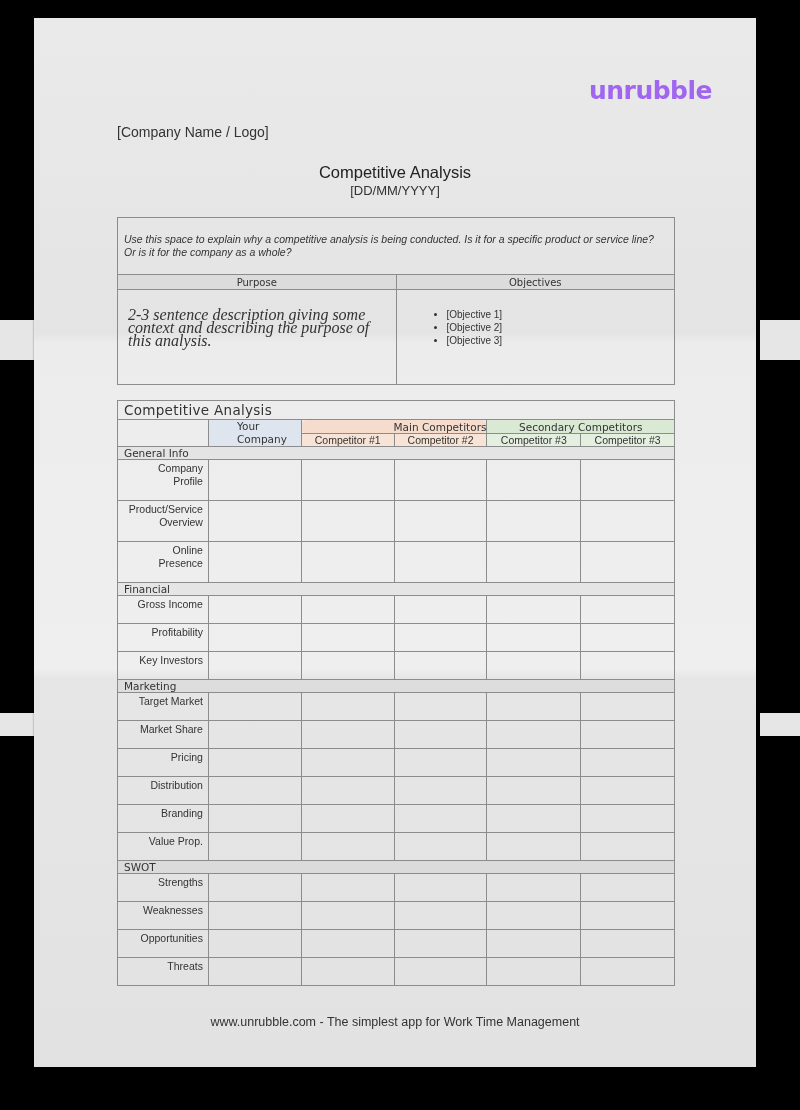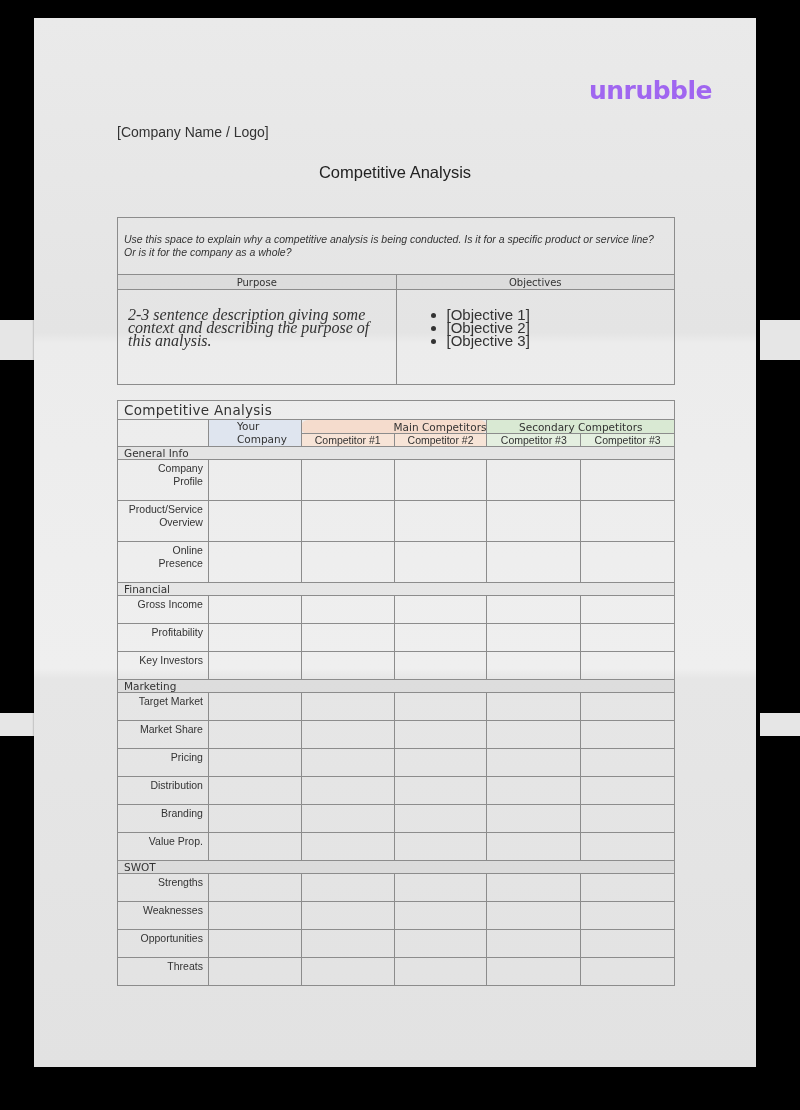--- a/index.html
+++ b/index.html
@@ -21,21 +21,21 @@
 
   table { border-collapse:collapse; position:absolute; }
   td { border:1px solid #8c8c8c; padding:0; }
   
   .po { left:83px; top:199px; width:558px; font-family:"Liberation Sans", sans-serif; }
   .po .hdr { height:18px; font-family:"DejaVu Sans", sans-serif; font-size:13.5px; padding-left:6px; color:#333; letter-spacing:.3px; }
   .po .desc { height:56px; font-style:italic; font-size:10.5px; padding:0 6px; line-height:13px; color:#333; }
   .po .colh { height:14px; text-align:center; font-family:"DejaVu Sans", sans-serif; font-size:10px; background:rgba(0,0,0,0.04); }
   .po .cell { height:76px; vertical-align:top; }
   .po .purp { font-style:italic; font-size:16px; text-align:left; line-height:13px; padding:18px 10px 0 10px;font-family:Liberation Serif, serif; }
-  .po ul { margin:18px 0 0 0; padding-left:50px; font-size:15px; line-height:13px; }
+  .po ul { margin:18px 0 0 0; padding-left:50px; font-size:10px; line-height:13px; }
   .po li { list-style:disc; }
 
   
   .ca { left:83px; top:382px; width:558px; font-family:"DejaVu Sans", sans-serif; font-size:10px; }
   .ca .hdr { height:18px; font-size:13.5px; padding-left:6px; letter-spacing:.3px; }
   .ca .yc { background:#dfe5ef; text-align:left; line-height:13px; font-size:10.5px;padding-left:28px; }
   .ca .mc { background:#f5dccd; text-align:right; height:13px; font-size:10.5px;border-radius:7px; }
   .ca .sc { background:#d9e9d3; text-align:center; height:13px; font-size:10.5px; }
   .ca .mcs { background:#f7e4d7; text-align:center; height:12px; font-family:"Liberation Sans", sans-serif; font-size:10.5px; }
   .ca .scs { background:#e4efe0; text-align:center; height:12px; font-family:"Liberation Sans", sans-serif; font-size:10.5px; }
@@ -51,20 +51,21 @@
 
 <div class="fold-strip" style="top:320px;height:40px;"></div>
 <div class="fold-strip" style="top:713px;height:23px;"></div>
 <div class="fold-strip r" style="top:320px;height:40px;"></div>
 <div class="fold-strip r" style="top:713px;height:23px;"></div>
 
 <div class="paper">
   <div class="logo">unrubble</div>
   <div class="company">[Company Name / Logo]</div>
   <div class="title">Competitive Analysis</div>
+  <div class="date">[DD/MM/YYYY]</div>
 
   <table class="po">
     <tbody>
     <tr>
           <td colspan="2" class="desc">Use this space to explain why a competitive analysis is being conducted. Is it for a specific product or service line? Or is it for the company as a whole?</td>
         </tr>
     <tr>
       <td class="colh" style="width:50%">Purpose</td>
       <td class="colh">Objectives</td>
     </tr>
@@ -253,13 +254,14 @@
           <td class="lbl">Threats</td>
           <td></td>
           <td></td>
           <td></td>
           <td></td>
           <td></td>
         </tr>
       </tbody>
   </table>
 
+  <div class="footer">www.unrubble.com - The simplest app for Work Time Management</div>
 </div>
 
 </body></html>

